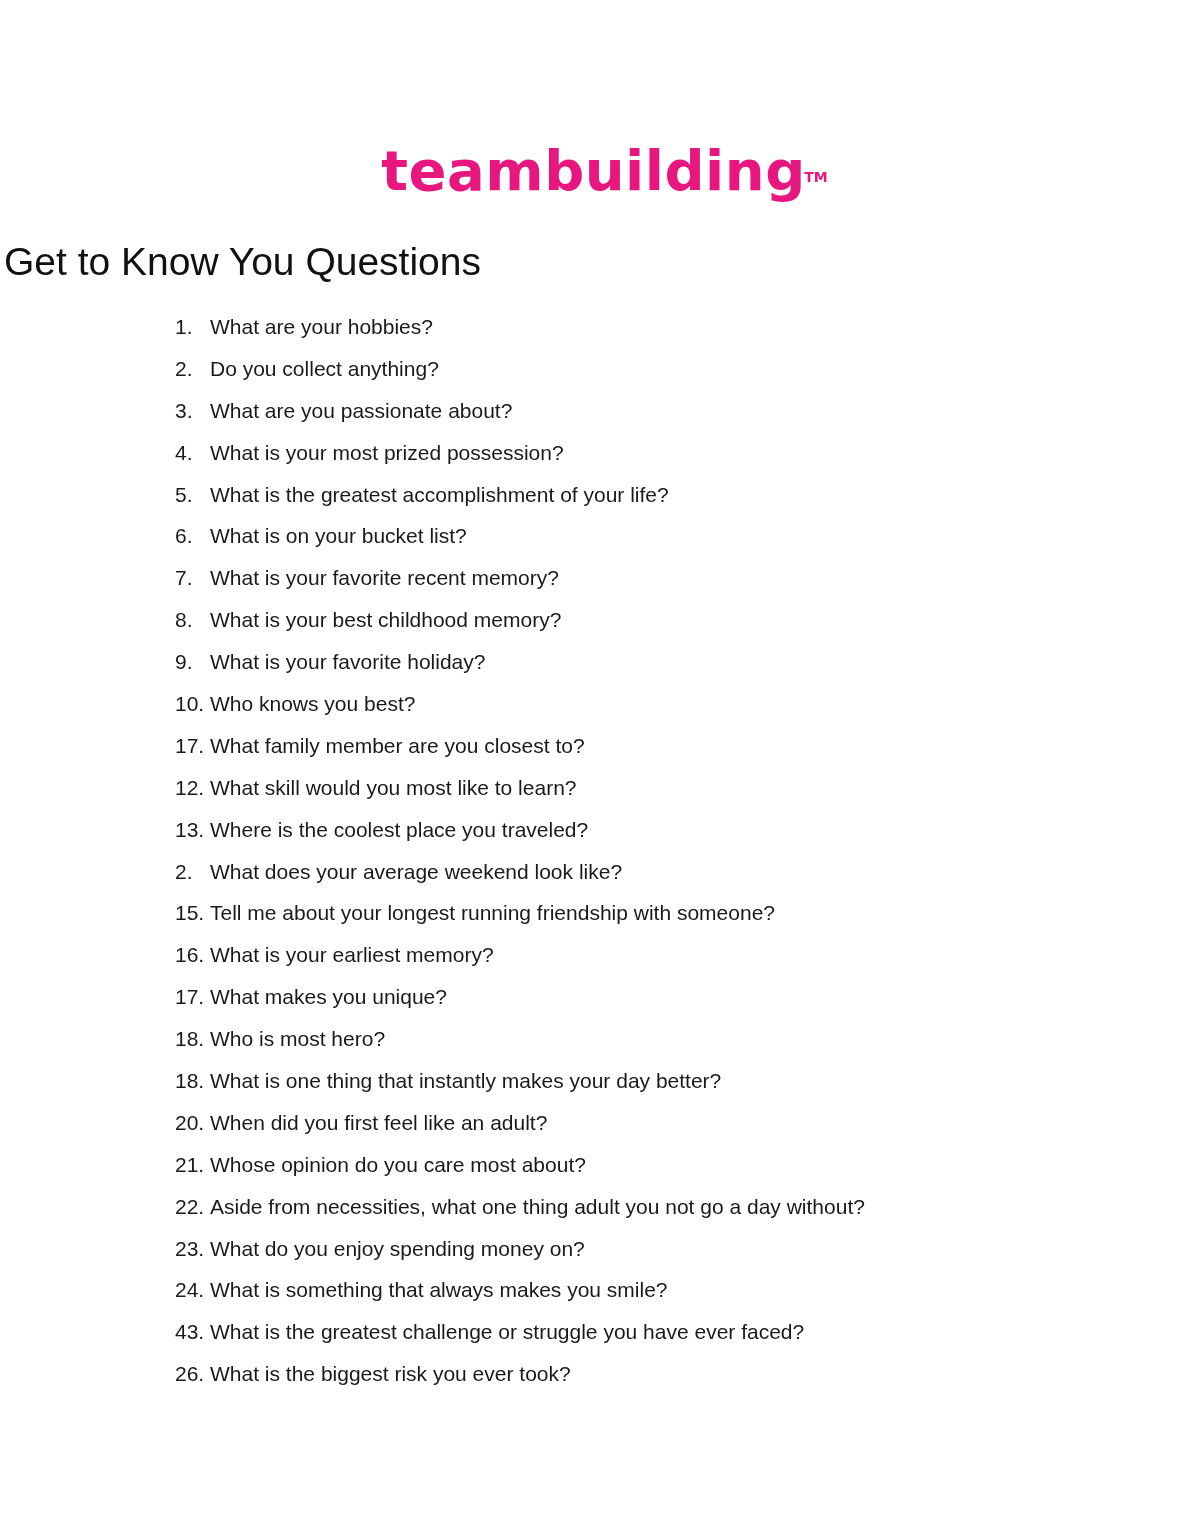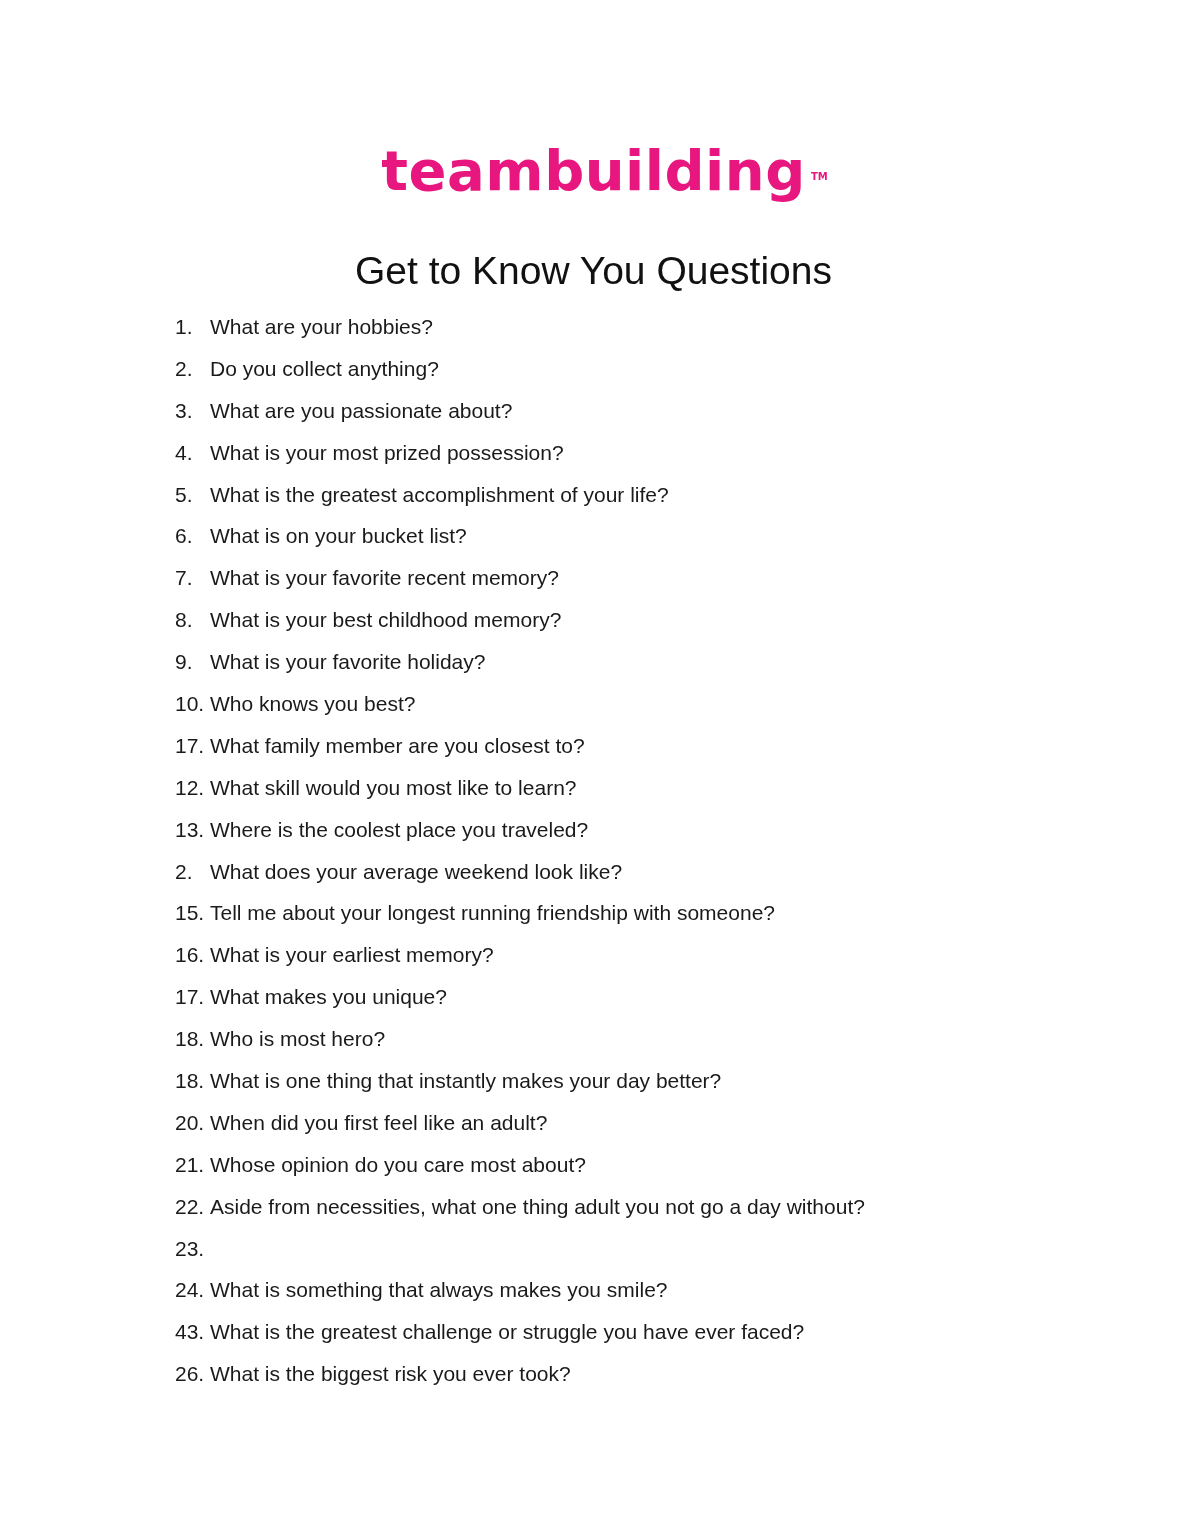--- a/index.html
+++ b/index.html
@@ -33,35 +33,35 @@
       color: #e8177f;
       line-height: 76px;
       transform: scaleX(1.0);
     }
     .logo-tm {
       position: absolute;
       right: -22px;
       top: 6px;
       font-family: "DejaVu Sans", sans-serif;
       font-weight: bold;
-      font-size: 10px;
+      font-size: 14px;
       color: #e8177f;
       letter-spacing: 0;
     }
     .page-title {
       position: absolute;
       left: 0;
       right: 0;
       top: 235px;
-      text-align: center;
+      text-align: left;
       font-family: "Liberation Sans", sans-serif;
       font-size: 39px;
       font-weight: normal;
       color: #111111;
-      margin: 13px;
+      margin: 4px;
       line-height: 46px;
     }
     .question-list {
       position: absolute;
       left: 175px;
       top: 306px;
       margin: 0;
       padding: 0;
       list-style: none;
     }
@@ -176,20 +176,21 @@
   <li class="question-item">
       <span class="question-num">21.</span>
       <span>Whose opinion do you care most about?</span>
     </li>
   <li class="question-item">
       <span class="question-num">22.</span>
       <span>Aside from necessities, what one thing adult you not go a day without?</span>
     </li>
   <li class="question-item">
       <span class="question-num">23.</span>
+      <span>What do you enjoy spending money on?</span>
     </li>
   <li class="question-item">
       <span class="question-num">24.</span>
       <span>What is something that always makes you smile?</span>
     </li>
   <li class="question-item">
       <span class="question-num">43.</span>
       <span>What is the greatest challenge or struggle you have ever faced?</span>
     </li>
   <li class="question-item">

